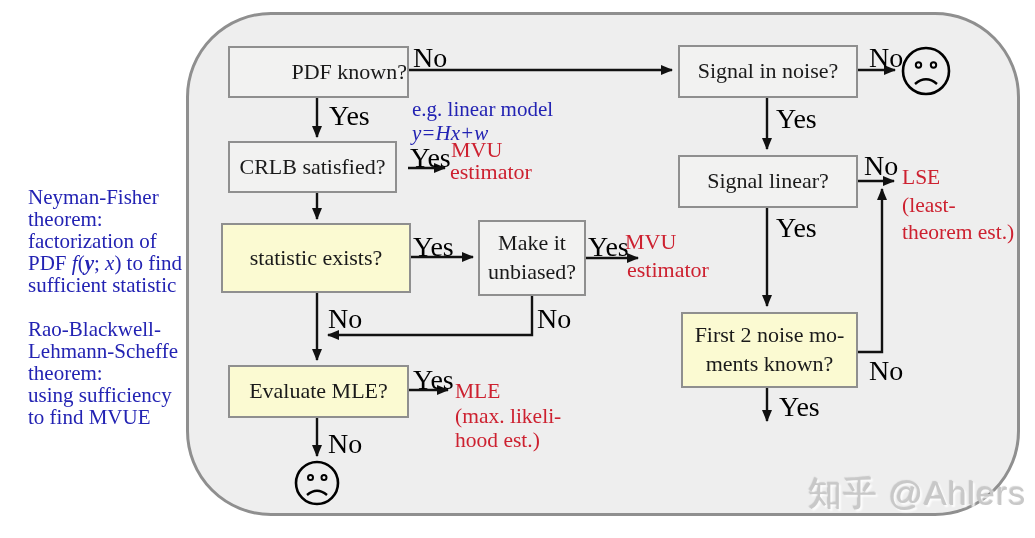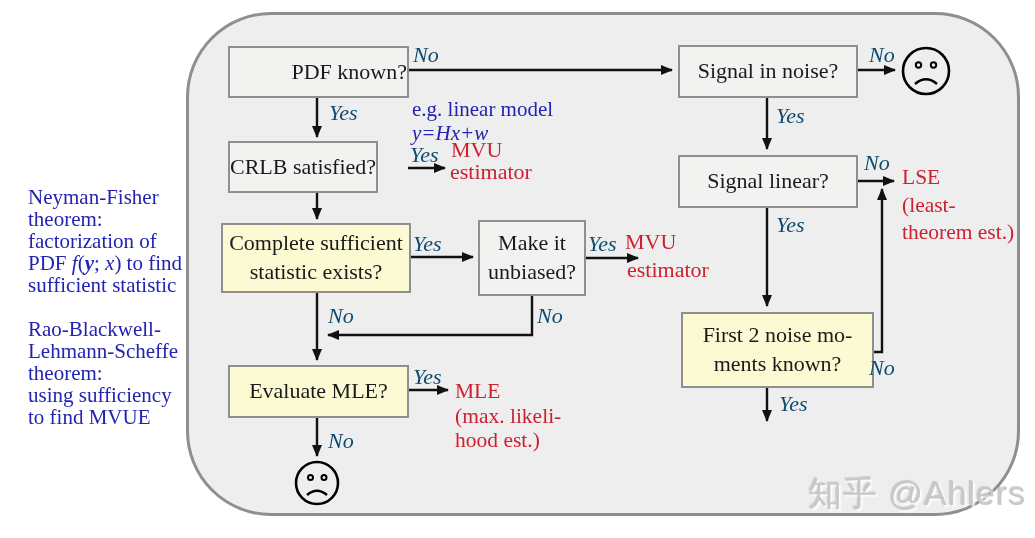--- a/index.html
+++ b/index.html
@@ -14,21 +14,21 @@
   }
   .node{
     position:absolute;box-sizing:border-box;border:2px solid var(--border);
     background:var(--box-fill);display:flex;flex-direction:column;
     align-items:center;justify-content:center;text-align:center;
     font-size:22px;color:#1a1a1a;line-height:1.3;
   }
   .node.yellow{background:var(--yellow-fill);}
   .node div{white-space:nowrap;}
   .lbl{
-    position:absolute;font-size:22px;color:#0c4a6e;white-space:nowrap;line-height:1;font-style:italic;
+    position:absolute;font-size:28px;color:#000000;white-space:nowrap;line-height:1;
   }
   .ann{position:absolute;white-space:nowrap;line-height:25px;font-size:22px;}
   .red{color:var(--red);}
   .blue{color:var(--blue);}
   .it{font-style:italic;}
   .bi{font-style:italic;font-weight:bold;}
   .note{
     position:absolute;font-size:21px;line-height:22px;color:var(--blue);white-space:nowrap;
   }
   #overlay{position:absolute;left:0;top:0;pointer-events:none;}
@@ -81,47 +81,46 @@
       <circle cx="310.5" cy="477.5" r="2.5" stroke-width="2"></circle>
       <circle cx="324" cy="477.5" r="2.5" stroke-width="2"></circle>
       <path d="M 307 495 Q 317 486.5 327 495" stroke-width="2.4"></path>
     </g>
   </svg>
 
   <div class="node" style="left:228px;top:46px;width:181px;height:52px;align-items:flex-end;">
     <div>PDF known?</div>
   </div>
 
-  <div class="node" style="left:228px;top:141px;width:150px;height:52px;">
+  <div class="node" style="left:228px;top:141px;width:169px;height:52px;">
     <div>CRLB satisfied?</div>
   </div>
 
   <div class="node yellow" style="left:221px;top:223px;width:190px;height:70px;">
-    <div>Complete sufficient</div>
     <div>statistic exists?</div>
   </div>
 
   <div class="node" style="left:478px;top:220px;width:108px;height:76px;">
     <div>Make it</div>
     <div>unbiased?</div>
   </div>
 
   <div class="node yellow" style="left:228px;top:365px;width:181px;height:53px;">
     <div>Evaluate MLE?</div>
   </div>
 
   <div class="node" style="left:678px;top:45px;width:180px;height:53px;">
     <div>Signal in noise?</div>
   </div>
 
   <div class="node" style="left:678px;top:155px;width:180px;height:53px;">
     <div>Signal linear?</div>
   </div>
 
-  <div class="node yellow" style="left:681px;top:312px;width:193px;height:76px;">
+  <div class="node yellow" style="left:681px;top:312px;width:177px;height:76px;">
     <div>First 2 noise mo-</div>
     <div>ments known?</div>
   </div>
 
   <div class="lbl" style="left:413px;top:44px;">No</div>
   <div class="lbl" style="left:329px;top:102px;">Yes</div>
   <div class="lbl" style="left:410px;top:144px;">Yes</div>
   <div class="lbl" style="left:413px;top:233px;">Yes</div>
   <div class="lbl" style="left:328px;top:305px;">No</div>
   <div class="lbl" style="left:537px;top:305px;">No</div>

